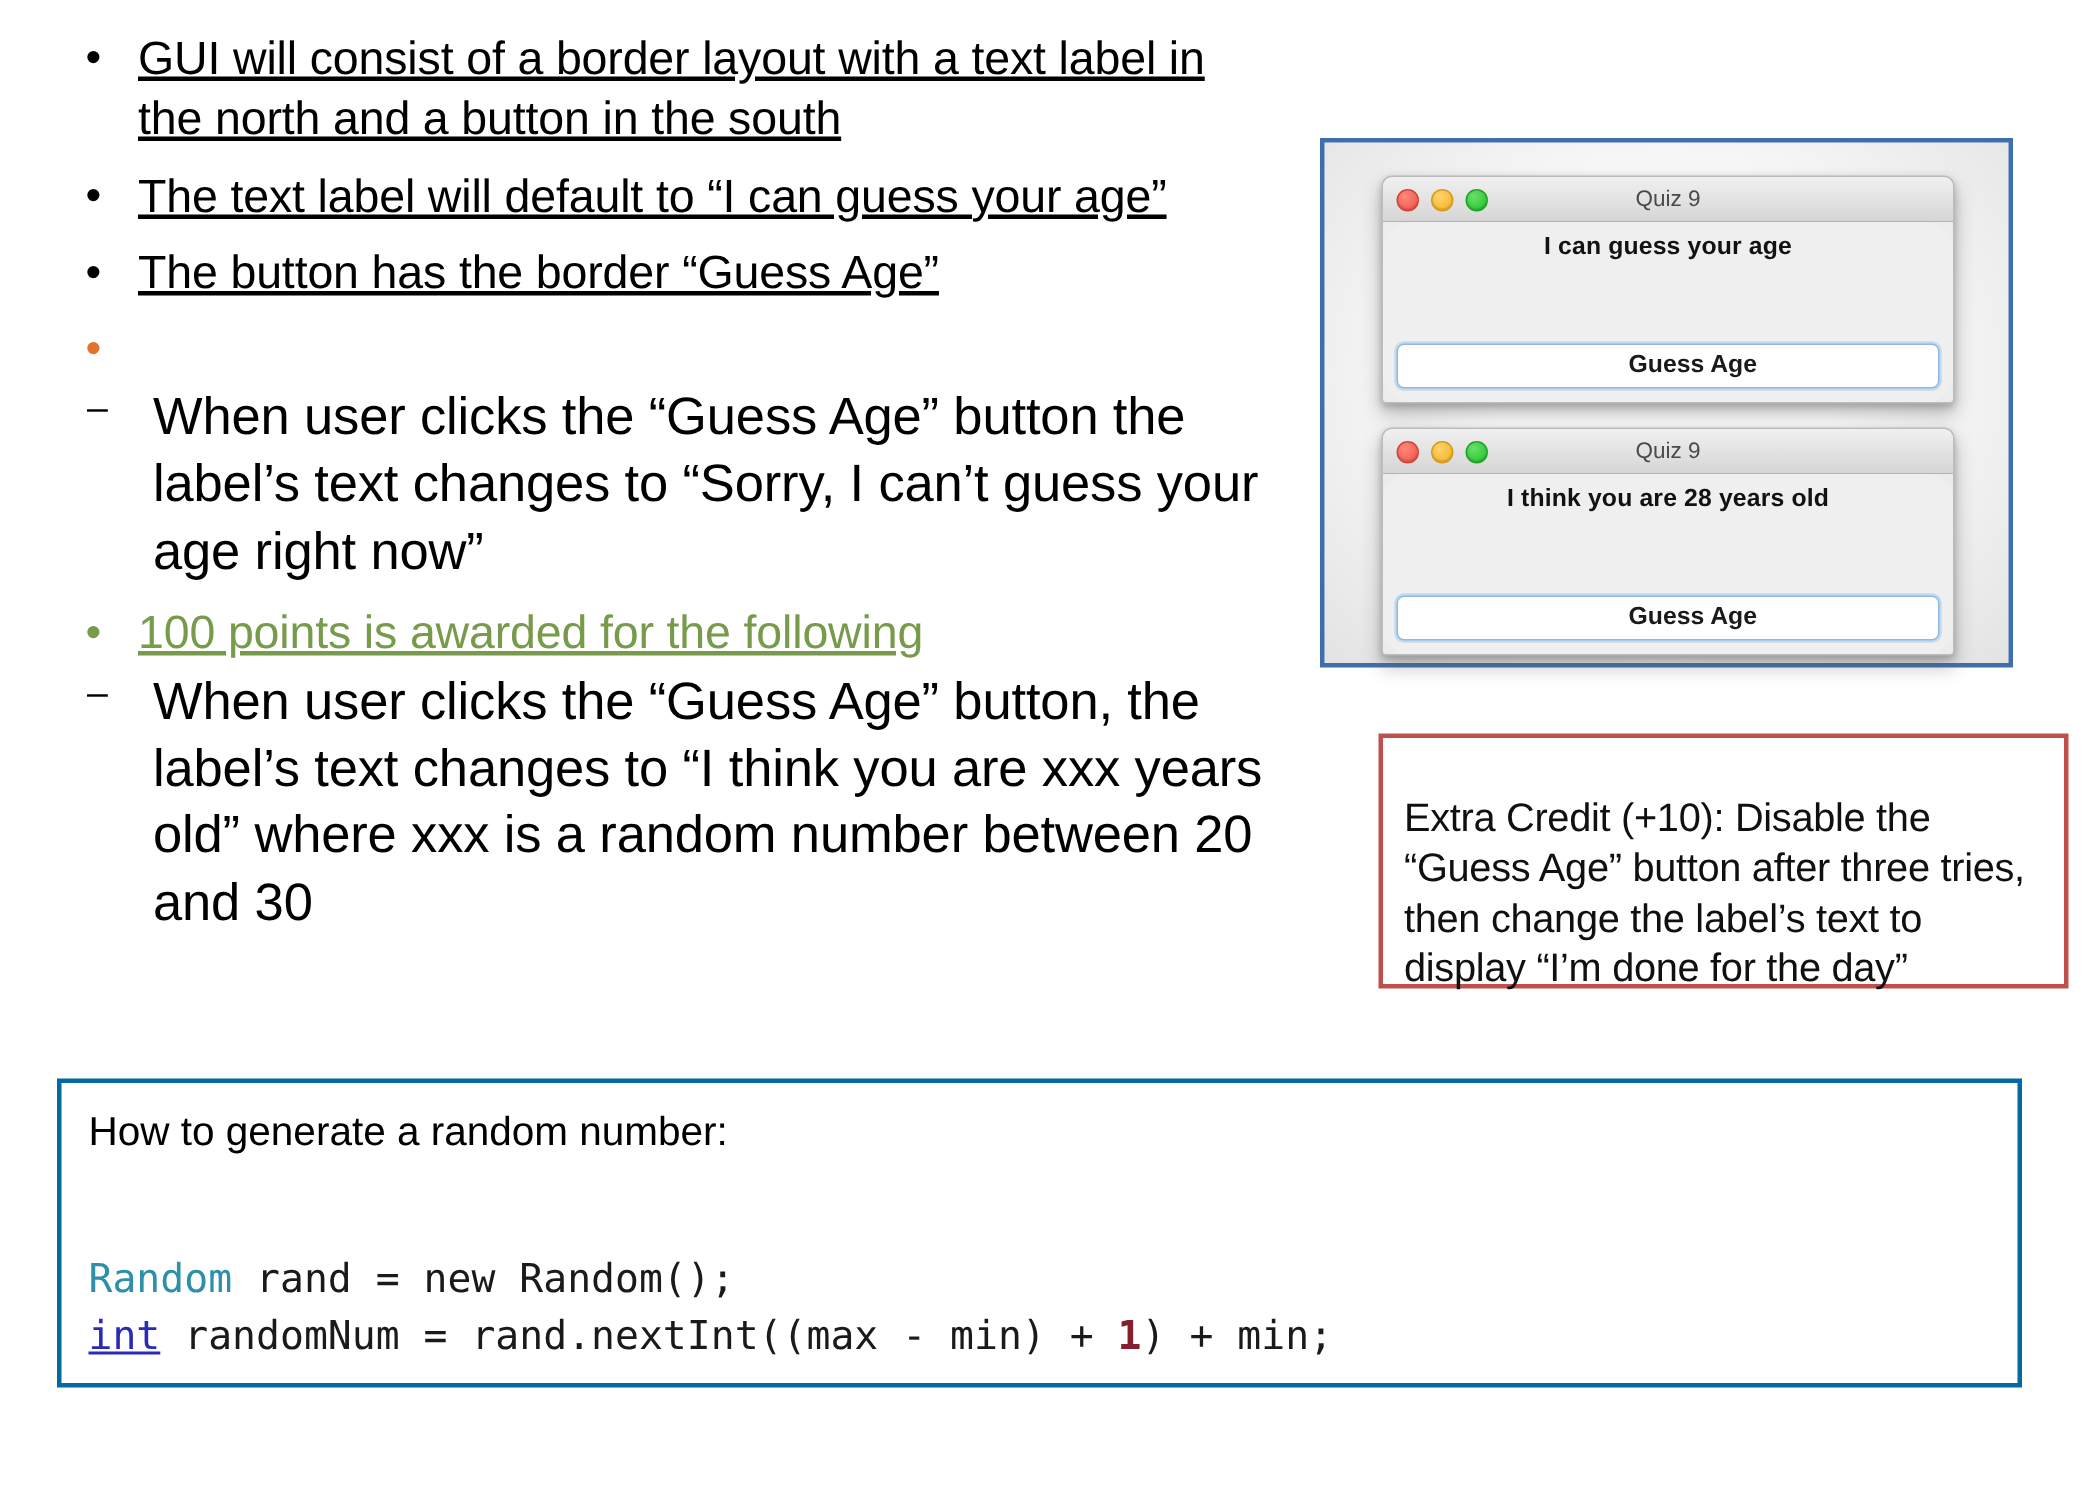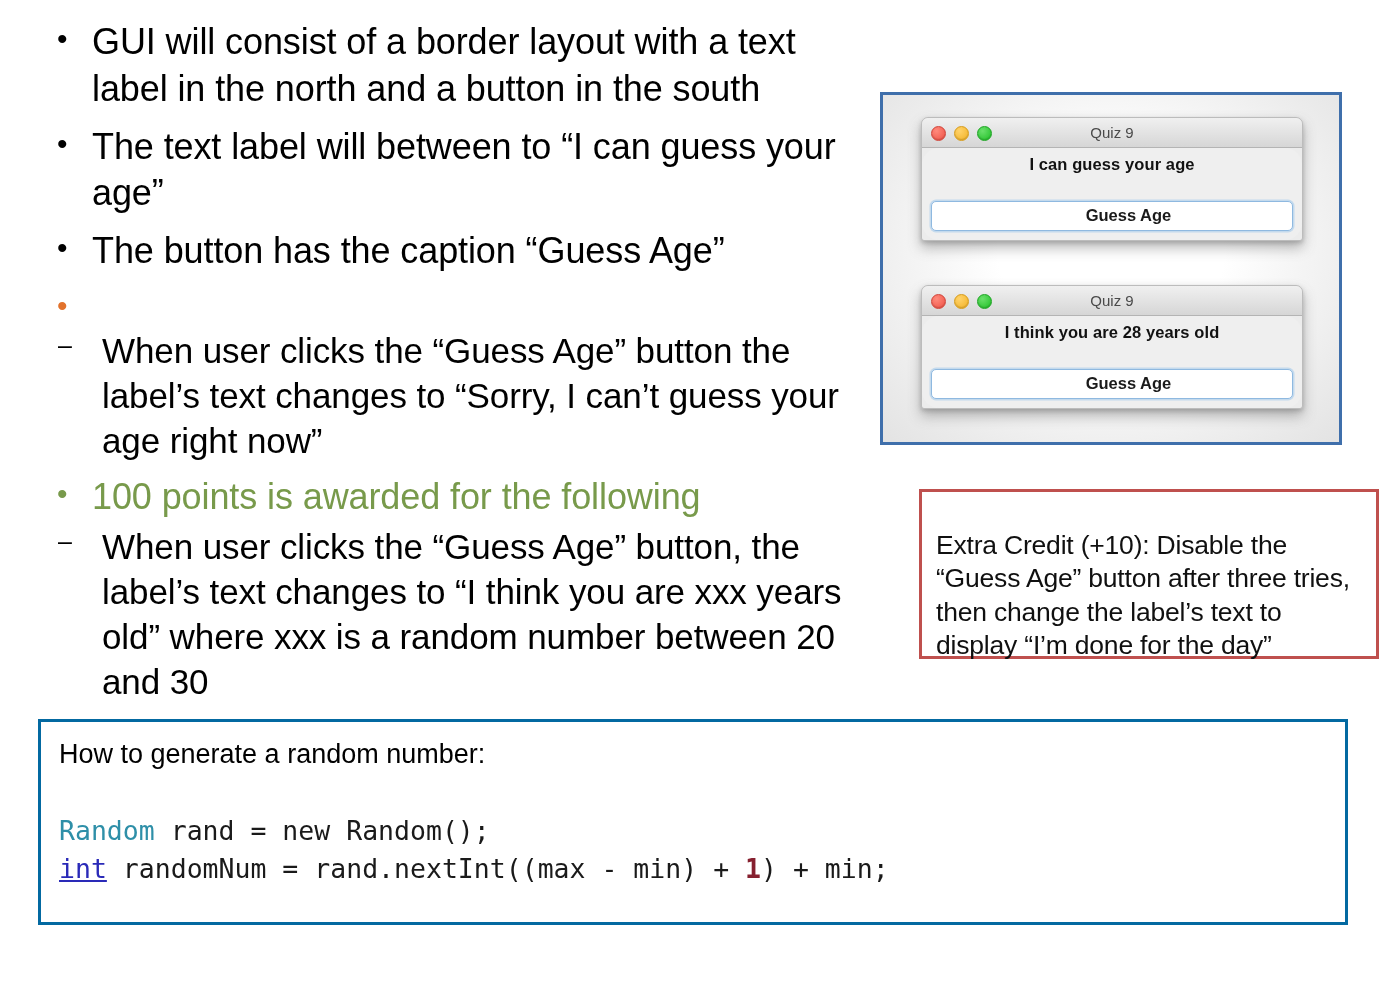--- a/index.html
+++ b/index.html
@@ -43,23 +43,24 @@
     width: 48px;
     flex: 0 0 48px;
     font-size: 30px;
     line-height: 1.30;
     text-align: left;
     padding-left: 13px;
     box-sizing: border-box;
   }
   .bullet-text {
     flex: 1 1 auto;
-    font-size: 36px;
+    font-size: 31px;
     line-height: 1.30;
     letter-spacing: -0.1px;
+    text-decoration: underline;
   }
   .bullet-row.lvl1 .bullet-text { max-width: 750px; }
 
   .bullet-row.orange .bullet-marker,
   .bullet-row.orange .bullet-text { color: #e2722c; }
   .bullet-row.green .bullet-marker,
   .bullet-row.green .bullet-text { color: #789a4b; }
 
   
   .sub-row {
@@ -95,21 +96,21 @@
     border: 3px solid #0369a1;
     background: #ffffff;
     padding: 16px 18px;
   }
   .code-intro {
     font-size: 27px;
     line-height: 1.2;
     color: #000;
   }
   .code-lines {
-    margin-top: 42px;
+    margin-top: 64px;
     font-family: "DejaVu Sans Mono", "Liberation Mono", monospace;
     font-size: 26.5px;
     line-height: 1.42;
     color: #1a1a1a;
     white-space: pre;
   }
   .tok-type    { color: #2e8fa8; }
   .tok-kw      { color: #2a2ab8; text-decoration: underline; }
   .tok-num     { color: #86202f; font-weight: bold; }
 
@@ -167,21 +168,21 @@
     left: 0; right: 0; top: 0;
     line-height: 29px;
     text-align: center;
     font-size: 15px;
     color: #4a4a4a;
   }
 
   .win-body {
     background: #efefef;
     padding: 7px 9px 9px 9px;
-    height: 92px;
+    height: 120px;
     box-sizing: border-box;
     position: relative;
     border-radius: 17px;
   }
   .win-label {
     text-align: center;
     font-size: 16.5px;
     color: #121212;
     font-weight: 600;
     letter-spacing: 0.1px;
@@ -233,28 +234,28 @@
     <li>
       <div class="bullet-row lvl1">
         <span class="bullet-marker">•</span>
         <span class="bullet-text">GUI will consist of a border layout with a text label in the north and a button in the south</span>
       </div>
     </li>
 
     <li>
       <div class="bullet-row lvl1">
         <span class="bullet-marker">•</span>
-        <span class="bullet-text">The text label will between to “I can guess your age”</span>
+        <span class="bullet-text">The text label will default to “I can guess your age”</span>
       </div>
     </li>
 
     <li>
       <div class="bullet-row lvl1">
         <span class="bullet-marker">•</span>
-        <span class="bullet-text">The button has the caption “Guess Age”</span>
+        <span class="bullet-text">The button has the border “Guess Age”</span>
       </div>
     </li>
 
     <li>
       <div class="bullet-row lvl1 orange">
         <span class="bullet-marker">•</span>
       </div>
       <div class="sub-row">
         <span class="sub-marker">–</span>
         <span class="sub-text">When user clicks the “Guess Age” button the label’s text changes to “Sorry, I can’t guess your age right now”</span>

